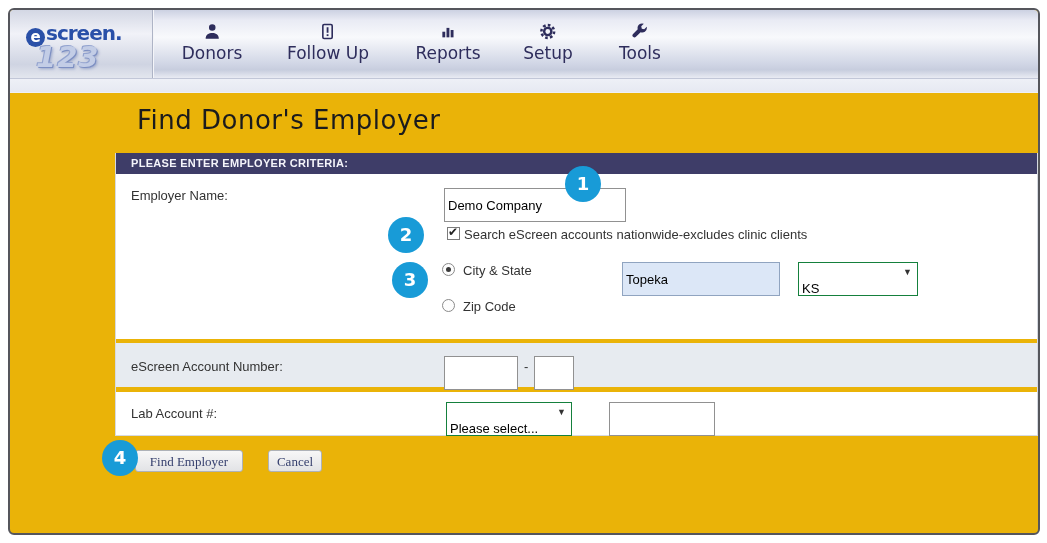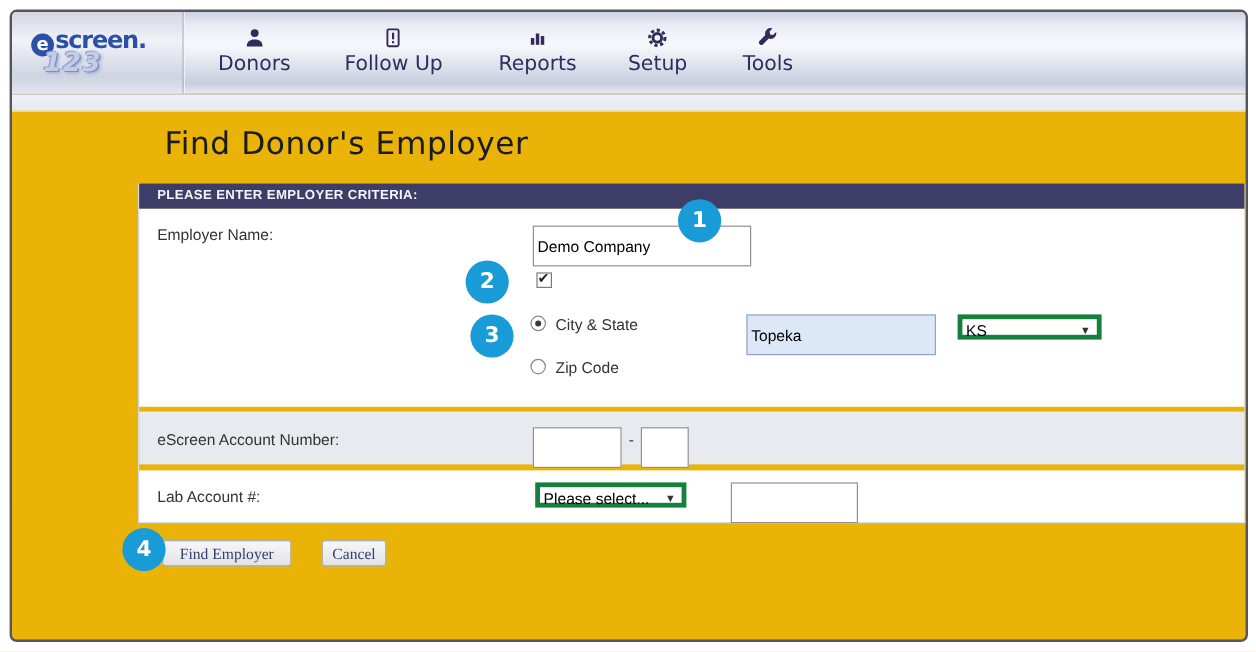--- a/index.html
+++ b/index.html
@@ -16,21 +16,21 @@
     background:linear-gradient(180deg,#eef0f7,#e6e9f2);border-bottom:1px solid #eef0f6;}
   .logo{position:absolute;left:0;top:0;width:142px;height:68px;cursor:pointer;
     background:linear-gradient(180deg,#d3d7e4 0%,#f1f2f8 35%,#cfd4e2 80%,#e3e6ee 100%);
     border-right:1px solid #aeb4c6;box-shadow:1px 0 0 #f4f5f9;}
   .logo-l1{position:absolute;left:16px;top:11px;font-family:"DejaVu Sans",sans-serif;
     font-weight:bold;font-size:20px;letter-spacing:-1px;color:#2a50a8;white-space:nowrap;}
   .logo-e{display:inline-block;width:19px;height:19px;line-height:19px;margin-right:1px;
     background:#2a50a8;color:#fff;border-radius:50%;text-align:center;font-size:15px;
     vertical-align:-2px;letter-spacing:0;}
   .logo-l2{position:absolute;left:26px;top:30px;font-family:"DejaVu Sans",sans-serif;
-    font-weight:bold;font-style:italic;font-size:22px;letter-spacing:1px;color:#c3cde6;
+    font-weight:bold;font-style:italic;font-size:29px;letter-spacing:1px;color:#c3cde6;
     text-shadow:-1px -1px 0 #93a3cf,1px 1px 0 #7d8fc2,2px 2px 3px #9aa6c9;}
   .nav-item{position:absolute;top:13px;transform:translateX(-50%);text-align:right;
     cursor:pointer;white-space:nowrap;}
   .nav-item svg{display:block;margin:0 auto 3px auto;}
   .nav-label{font-family:"DejaVu Sans",sans-serif;font-size:17px;color:#2e2d5c;}
 
   
   .page-title{position:absolute;left:127px;top:95px;margin:0;font-family:"DejaVu Sans",sans-serif;
     font-weight:400;font-size:26px;letter-spacing:.5px;color:#1b1b1d;}
 
@@ -42,22 +42,22 @@
   .row-white{position:absolute;left:0;width:100%;background:#fff;}
   .row-gray{position:absolute;left:0;top:190px;width:100%;height:44px;background:#e7ebf0;}
   .row-lab{position:absolute;left:0;top:239px;width:100%;height:43px;background:#fff;}
 
   .flabel{position:absolute;font-size:13px;color:#333;white-space:nowrap;}
 
   .tinput{position:absolute;font-size:13px;color:#000;border:1px solid #919191;background:#fff;
     padding:16px 3px;box-sizing:border-box;height:21px;font-family:"Liberation Sans",sans-serif;}
   .tinput.hl{background:#dce7f7;border-color:#90a4c0;}
 
-  .selectbox{position:absolute;height:21px;border:4px solid #15803d;background:#fff;
-    box-sizing:border-box;font-size:13px;color:#000;line-height:19px;padding:0 3px;cursor:pointer;}
+  .selectbox{position:absolute;height:21px;border:1px solid #15803d;background:#fff;
+    box-sizing:border-box;font-size:13px;color:#000;line-height:19px;padding:16px 3px;cursor:pointer;}
   .selectbox::after{content:"▼";position:absolute;right:5px;top:0;font-size:9px;color:#333;line-height:19px;}
 
   .checkbox{position:absolute;width:13px;height:13px;border:1px solid #7b7b7b;background:#fff;
     box-sizing:border-box;cursor:pointer;}
   .checkbox.checked::after{content:"✔";position:absolute;left:0px;top:-3px;font-size:12px;color:#222;}
   .radio{position:absolute;width:13px;height:13px;border:1px solid #8a8a8a;border-radius:50%;
     background:#fdfdfd;box-sizing:border-box;cursor:pointer;}
   .radio.selected::after{content:"";position:absolute;left:3px;top:3px;width:5px;height:5px;
     border-radius:50%;background:#3a3a3a;}
 
@@ -129,20 +129,21 @@
 
   <section class="panel">
     <div class="panel-header">PLEASE ENTER EMPLOYER CRITERIA:</div>
 
     <div class="row-white" style="top:21px;height:165px;"></div>
 
     <span class="flabel" style="left:15px;top:35px;">Employer Name:</span>
     <input class="tinput" style="left: 328px; top: 35px; width: 182px;" value="Demo Company">
 
     <span class="checkbox checked" style="left:331px;top:74px;"></span>
+    <span class="flabel" style="left:348px;top:74px;">Search eScreen accounts nationwide-excludes clinic clients</span>
 
     <span class="radio selected" style="left:326px;top:110px;"></span>
     <span class="flabel" style="left:347px;top:110px;">City &amp; State</span>
     <input class="tinput hl" style="left: 506px; top: 109px; width: 158px;" value="Topeka">
     <div class="selectbox" style="left:682px;top:109px;width:120px;">
       <span>KS</span>
     </div>
 
     <span class="radio" style="left:326px;top:146px;"></span>
     <span class="flabel" style="left:347px;top:146px;">Zip Code</span>

